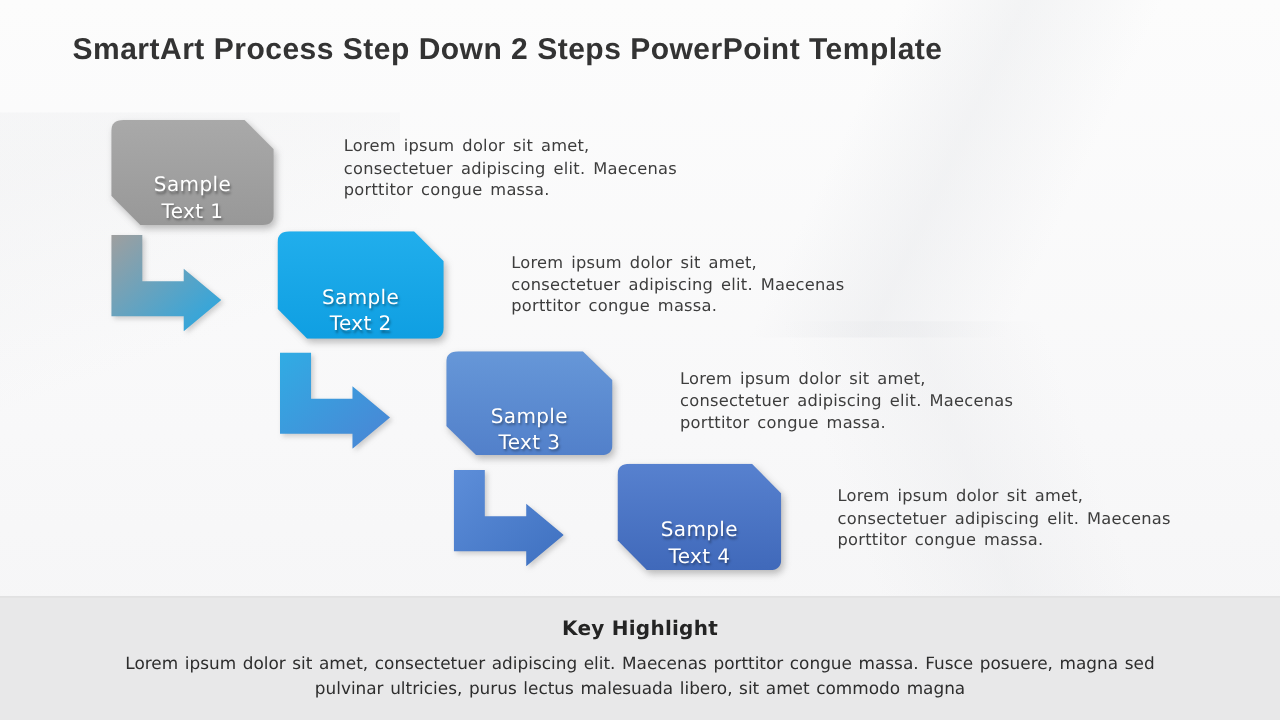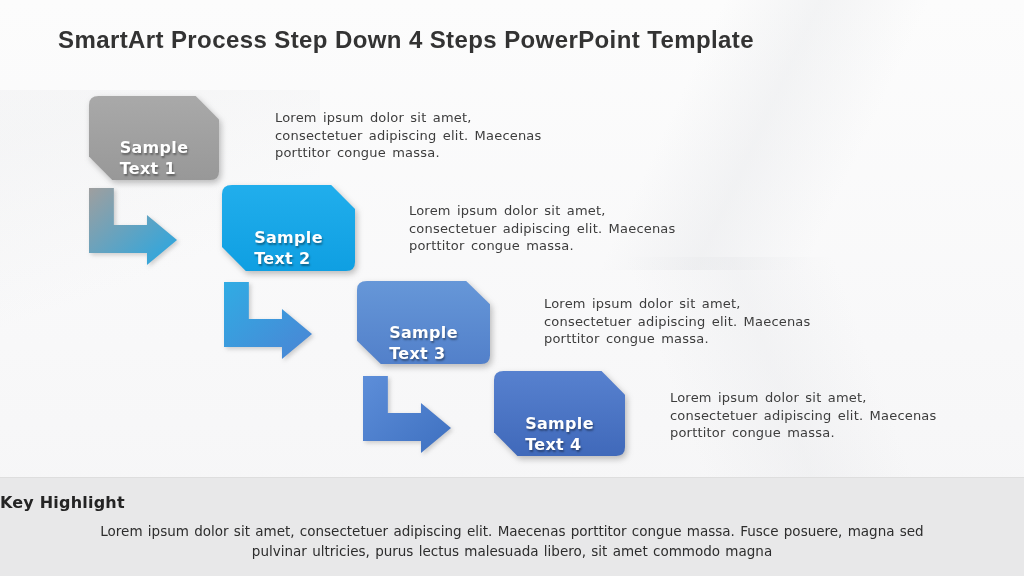--- a/index.html
+++ b/index.html
@@ -22,22 +22,22 @@
     font-family:"Liberation Sans",sans-serif;
     font-size:24px;font-weight:700;letter-spacing:0.4px;color:#333333;
     white-space:nowrap;
   }
 
   .step-box{position:absolute;}
   .step-box svg{position:absolute;left:0;top:0;width:100%;height:100%;
     filter:drop-shadow(2px 3px 3px rgba(70,70,70,0.35));}
   .step-label{
     position:absolute;left:0;top:0;right:0;bottom:0;
-    display:flex;align-items:center;justify-content:center;
-    white-space:pre-line;color:#ffffff;font-weight:bold;font-size:16px;line-height:1.3;
+    display:flex;align-items:center;justify-content:center;text-align:center;
+    white-space:pre-line;color:#ffffff;font-weight:normal;font-size:16px;line-height:1.3;
     text-shadow:1px 2px 2px rgba(0,0,0,0.38);letter-spacing:0.3px;margin-top:42px;
   }
 
   .arrow{position:absolute;filter:drop-shadow(2px 2px 2px rgba(90,90,90,0.28));}
 
   .step-desc{
     position:absolute;width:320px;
     font-size:13px;line-height:17.5px;color:#3d3d3d;
     white-space:pre-line;word-spacing:2px;letter-spacing:0.2px;margin-left:17px;
   }
@@ -51,39 +51,39 @@
   .pos-desc1{left:258px;top:109px;}
   .pos-desc2{left:392px;top:202px;}
   .pos-desc3{left:527px;top:295px;}
   .pos-desc4{left:653px;top:389px;}
 
   .footer{
     position:absolute;left:0;top:477px;width:1024px;height:99px;
     background:#e8e8e9;border-top:1px solid #dedede;
   }
   .footer-heading{
-    margin-top:15px;text-align:left;
+    margin-top:15px;text-align:center;
     font-size:16px;font-weight:bold;color:#242424;letter-spacing:0.2px;
   }
   .footer-body{
     margin-top:9px;text-align:center;
     font-size:13.5px;line-height:20px;color:#2d2d2d;
     white-space:pre-line;word-spacing:1px;
   }
 </style>
 </head>
 <body>
 
 <div class="slide">
 
   <div class="wm wm1"></div>
   <div class="wm wm2"></div>
   <div class="wm wm3"></div>
 
-  <div class="title">SmartArt Process Step Down 4 Steps PowerPoint Template</div>
+  <div class="title">SmartArt Process Step Down 2 Steps PowerPoint Template</div>
 
   <div class="step-box pos-box1">
     <svg viewBox="0 0 134 86" preserveAspectRatio="none">
       <defs>
         <linearGradient id="bg0" x1="0" y1="0" x2="0" y2="1">
           <stop offset="0" stop-color="#a9a9a9"></stop>
           <stop offset="1" stop-color="#989898"></stop>
         </linearGradient>
       </defs>
       <path d="M10,0 H110 L134,24 V77 Q134,86 125,86 H24 L0,62 V9 Q0,0 10,0 Z" fill="url(#bg0)"></path>

